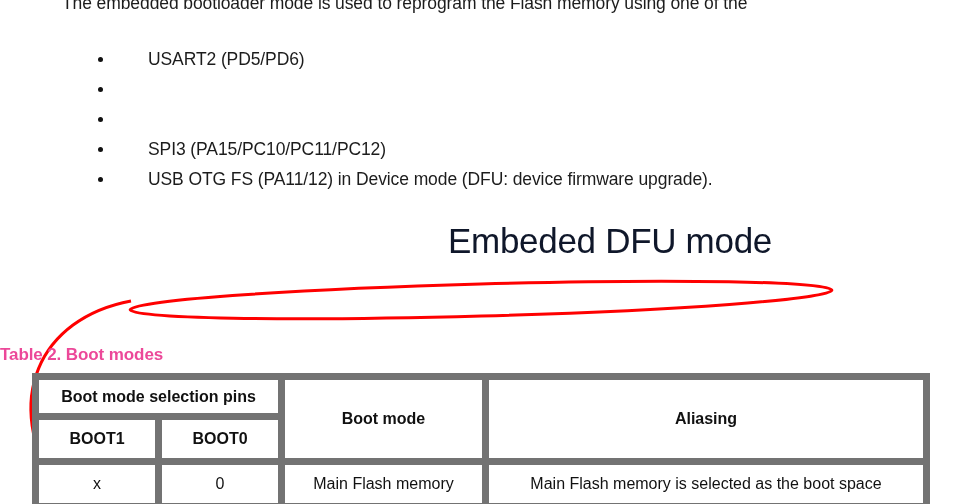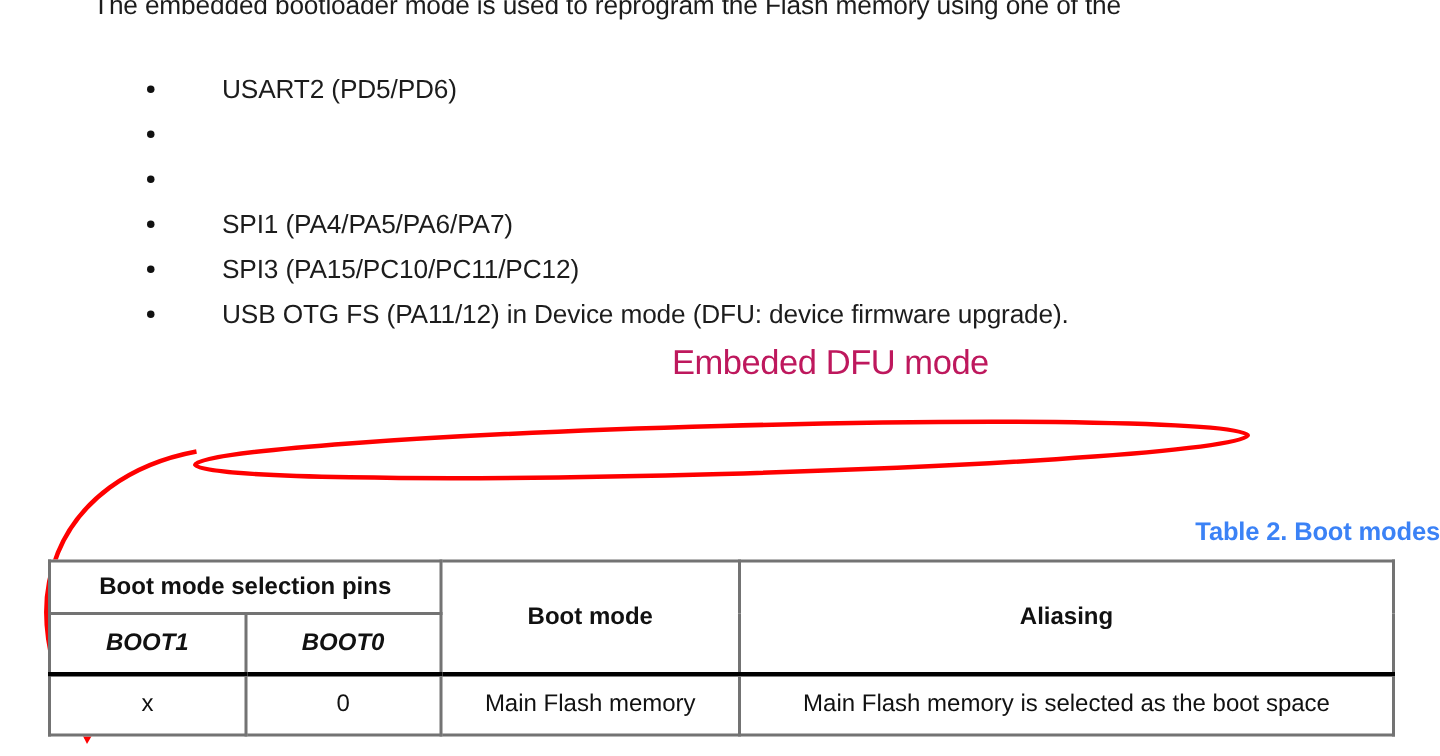--- a/index.html
+++ b/index.html
@@ -73,71 +73,71 @@
     letter-spacing: -0.1px;
     color: #1c1c1c;
     white-space: nowrap;
   }
 
   
   .annotation {
     position: absolute;
     left: 448px;
     top: 221px;
-    font-size: 23px;
+    font-size: 35px;
     line-height: 40px;
-    color: #be185d;
+    color: #0f172a;
     white-space: nowrap;
     letter-spacing: -0.3px;
   }
 
   .overlay-svg {
     position: absolute;
     left: 0;
     top: 0;
     width: 960px;
     height: 504px;
     pointer-events: none;
   }
 
   
   .table-title {
     position: absolute;
     left: 0;
     top: 345px;
     width: 960px;
-    text-align: right;
+    text-align: left;
     font-size: 17px;
     font-weight: bold;
-    color: #3b82f6;
+    color: #ec4899;
     letter-spacing: -0.1px;
   }
 
   .boot-table {
     position: absolute;
     left: 32px;
     top: 373px;
     width: 898px;
     border-collapse: collapse;
     table-layout: fixed;
     background: #ffffff;
   }
   .boot-table td {
-    border: 2px solid #737373;
+    border: 7px solid #737373;
     padding: 0;
     text-align: center;
     vertical-align: middle;
     font-size: 16px;
     color: #111111;
   }
   .th-cell {
     font-weight: bold;
   }
   .h-sel-pins { height: 33px; }
-  .h-boot-bit { height: 38px; font-style: italic; }
+  .h-boot-bit { height: 38px; }
   .row-data td {
     height: 38px;
     font-weight: normal;
     border-top: 3px solid #000000;
   }
   .col-boot1 { width: 122px; }
   .col-boot0 { width: 145px; }
   .col-mode  { width: 197px; margin-left: 44px; }
   .col-alias { width: 434px; }
 
@@ -156,24 +156,20 @@
   <div class="bullets">
     <div class="bullet-row">
       <span class="bullet-dot"></span>
       <span class="bullet-text">USART2 (PD5/PD6)</span>
     </div>
     <div class="bullet-row">
       <span class="bullet-dot"></span>
     </div>
     <div class="bullet-row">
       <span class="bullet-dot"></span>
-    </div>
-    <div class="bullet-row">
-      <span class="bullet-dot"></span>
-      <span class="bullet-text">SPI1 (PA4/PA5/PA6/PA7)</span>
     </div>
     <div class="bullet-row">
       <span class="bullet-dot"></span>
       <span class="bullet-text">SPI3 (PA15/PC10/PC11/PC12)</span>
     </div>
     <div class="bullet-row">
       <span class="bullet-dot"></span>
       <span class="bullet-text">USB OTG FS (PA11/12) in Device mode (DFU: device firmware upgrade).</span>
     </div>
   </div>

